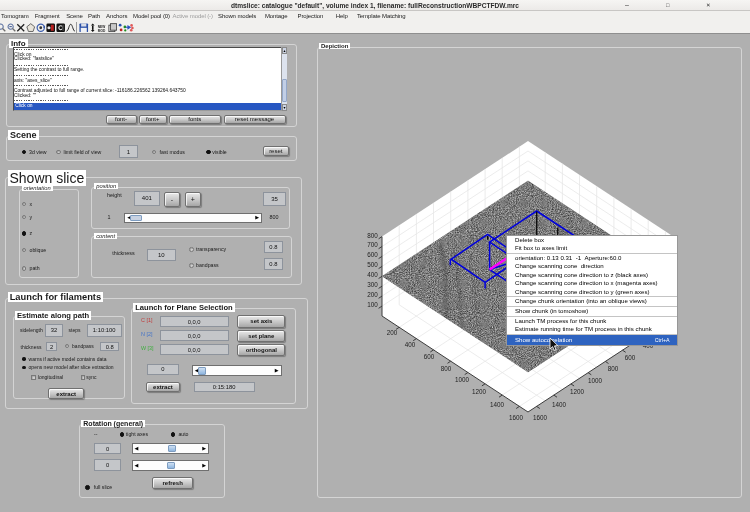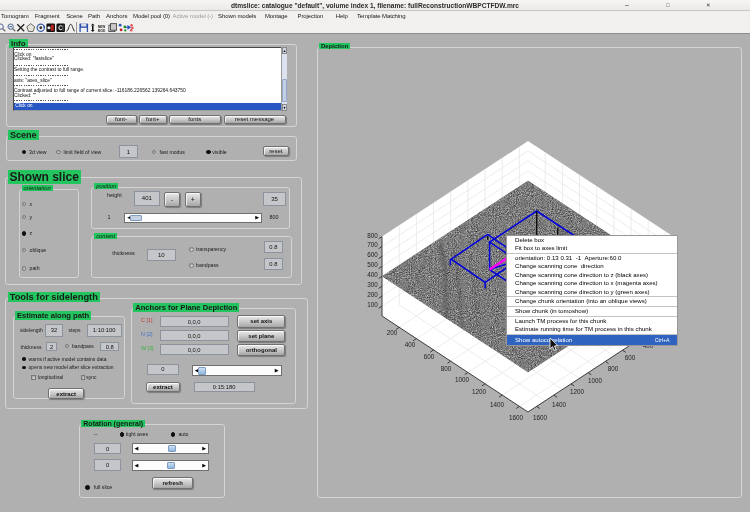--- a/index.html
+++ b/index.html
@@ -3,21 +3,21 @@
 *{margin:0;padding:0;box-sizing:border-box}
 html,body{width:750px;height:512px;overflow:hidden;font-family:"Liberation Sans",sans-serif;}
 #w{position:relative;width:750px;height:512px;background:#b0b0b0;}
 #title{position:absolute;left:0;top:0;width:100%;height:11px;background:linear-gradient(#f6f5f3,#eceae8);border-bottom:1px solid #c8c6c4;}
 #title .t{position:absolute;left:0;right:0;top:1.5px;text-align:center;font-size:6.6px;font-weight:bold;color:#2a2a2a}
 #menu{position:absolute;left:0;top:11px;width:100%;height:10px;background:#f1f0ee;}
 #menu span{position:absolute;top:1.8px;font-size:6px;letter-spacing:-0.1px;color:#1a1a1a;white-space:nowrap}
 #tool{position:absolute;left:0;top:21px;width:100%;height:13px;background:#f1f0ee;border-bottom:1px solid #8f8f8f;}
 .tx{position:absolute;white-space:nowrap;color:#1a1a1a}
 .gb{position:absolute;border:1px solid #d4d4d4;border-radius:3px}
-.gl{position:absolute;background:#22c55e;padding:0 2px;color:#1a1a1a;white-space:nowrap}
+.gl{position:absolute;background:#ffffff;padding:0 2px;color:#1a1a1a;white-space:nowrap}
 .in{position:absolute;background:#c4c6c9;border:1px solid #8d939c;text-align:center;color:#111;white-space:nowrap;overflow:hidden}
 .bt{position:absolute;background:linear-gradient(180deg,#e9e9e9 0%,#c6c6c6 55%,#a6a6a6 100%);border:1px solid #707070;border-radius:2px;text-align:center;color:#111;box-shadow:inset 1px 1px 0 rgba(255,255,255,.75),1px 1px 1px rgba(60,60,60,.45)}
 .rd{position:absolute;width:4.6px;height:4.6px;border-radius:50%;background:#cdcdcd;border:0.8px solid #787878;box-shadow:inset 0.5px 0.5px 0.5px rgba(0,0,0,.25)}
 .rd.f{background:#111;border-color:#111;box-shadow:none}
 .ck{position:absolute;width:4.6px;height:4.6px;background:#cdcdcd;border:0.8px solid #787878;box-shadow:inset 0.5px 0.5px 0.5px rgba(0,0,0,.25)}
 .hs{position:absolute;background:#fdfdfd;border:1px solid #6f6f6f}
 .hs .ar{position:absolute;font-size:5px;color:#000;width:6px;text-align:center}
 .hs .th{position:absolute;top:0.5px;bottom:0.5px;background:#bcd0e8;border:1px solid #7d9cc0;border-radius:1px}
 .ta{position:absolute;background:#fff;border-top:1.2px solid #4a4a4a;border-left:1.2px solid #4a4a4a;border-right:1px solid #9a9a9a;border-bottom:1px solid #9a9a9a}
 .tl{position:absolute;left:2px;white-space:nowrap;font-size:4.9px;line-height:4.9px;color:#111}
@@ -141,21 +141,21 @@
     <div class="tx" style="left:29px;top:148.5px;font-size:5.2px;color:#1a1a1a;">3d view</div>
 <span class="rd" style="left:56px;top:149.5px"></span>
     <div class="tx" style="left:63.5px;top:148.5px;font-size:5.2px;color:#1a1a1a;">limit field of view</div>
 <div class="in" style="left:119px;top:144.7px;width:18.599999999999994px;height:13.0px;font-size:6px;line-height:12.0px">1</div>
 <span class="rd" style="left:151.5px;top:149.5px"></span>
     <div class="tx" style="left:159.6px;top:148.5px;font-size:5.2px;color:#1a1a1a;">fast modus</div>
 <span class="rd f" style="left:206px;top:149.5px"></span>
     <div class="tx" style="left:212.3px;top:148.5px;font-size:5.2px;color:#1a1a1a;">visible</div>
 <div class="bt" style="left:263px;top:145.8px;width:25.600000000000023px;height:10.699999999999989px;font-size:6px;line-height:9.699999999999989px;font-weight:normal">reset</div>
 <div class="gb " style="left:4.5px;top:176.5px;width:297.5px;height:108.5px"></div>
-    <div class="gl" style="left:7.5px;top:170.3px;font-size:12px;font-weight:bold;">Shown slice</div>
+    <div class="gl" style="left:7.5px;top:170.3px;font-size:14px;font-weight:normal;">Shown slice</div>
 <div class="gb " style="left:18.6px;top:189px;width:60.199999999999996px;height:89px"></div>
     <div class="gl" style="left:21.6px;top:185.4px;font-size:5.8px;font-weight:normal;font-style:italic;">orientation</div>
 <span class="rd" style="left:21.5px;top:201.5px"></span>
     <div class="tx" style="left:29.5px;top:200.6px;font-size:5.2px;color:#1a1a1a;">x</div>
 <span class="rd" style="left:21.5px;top:214.8px"></span>
     <div class="tx" style="left:29.5px;top:213.9px;font-size:5.2px;color:#1a1a1a;">y</div>
 <span class="rd f" style="left:21.5px;top:231.2px"></span>
     <div class="tx" style="left:29.5px;top:230.3px;font-size:5.2px;color:#1a1a1a;">z</div>
 <span class="rd" style="left:21.5px;top:247.5px"></span>
     <div class="tx" style="left:29.5px;top:246.6px;font-size:5.2px;color:#1a1a1a;">oblique</div>
@@ -179,21 +179,21 @@
     <div class="gl" style="left:94.2px;top:232.6px;font-size:5.8px;font-weight:normal;font-style:italic;">content</div>
 <div class="tx" style="left:112.2px;top:250px;font-size:5.4px;color:#1a1a1a;">thickness</div>
 <div class="in" style="left:147px;top:249.3px;width:28.5px;height:11.699999999999989px;font-size:6px;line-height:10.699999999999989px">10</div>
 <span class="rd" style="left:189px;top:247.3px"></span>
     <div class="tx" style="left:196.1px;top:246.3px;font-size:5.2px;color:#1a1a1a;">transparency</div>
 <div class="in" style="left:263.7px;top:240.7px;width:19.30000000000001px;height:12.300000000000011px;font-size:5.8px;line-height:11.300000000000011px">0.8</div>
 <span class="rd" style="left:189px;top:263.2px"></span>
     <div class="tx" style="left:196.1px;top:262.2px;font-size:5.2px;color:#1a1a1a;">bandpass</div>
 <div class="in" style="left:263.7px;top:257.5px;width:19.30000000000001px;height:12.5px;font-size:5.8px;line-height:11.5px">0.8</div>
 <div class="gb " style="left:4.7px;top:297.5px;width:303.3px;height:111.5px"></div>
-    <div class="gl" style="left:7.7px;top:291.7px;font-size:9.3px;font-weight:bold;">Tools for sidelength</div>
+    <div class="gl" style="left:7.7px;top:291.7px;font-size:9.3px;font-weight:bold;">Launch for filaments</div>
 <div class="gb " style="left:12.9px;top:315.8px;width:112.39999999999999px;height:83.19999999999999px"></div>
     <div class="gl" style="left:14.9px;top:311.1px;font-size:7.6px;font-weight:bold;">Estimate along path</div>
 <div class="tx" style="left:19.9px;top:327.2px;font-size:5px;color:#1a1a1a;">sidelength</div>
 <div class="in" style="left:45px;top:324px;width:18.200000000000003px;height:12.800000000000011px;font-size:5.8px;line-height:11.800000000000011px">32</div>
 <div class="tx" style="left:68.5px;top:327.2px;font-size:5px;color:#1a1a1a;">steps</div>
 <div class="in" style="left:86.5px;top:324px;width:35.3px;height:12.800000000000011px;font-size:5.8px;line-height:11.800000000000011px">1:10:100</div>
 <div class="tx" style="left:20.6px;top:343.7px;font-size:5px;color:#1a1a1a;">thickness</div>
 <div class="in" style="left:46px;top:341.5px;width:11.399999999999999px;height:9.899999999999977px;font-size:5.8px;line-height:8.899999999999977px">2</div>
 <span class="rd" style="left:64.5px;top:343.8px"></span>
     <div class="tx" style="left:72.1px;top:343.4px;font-size:5px;color:#1a1a1a;">bandpass</div>
@@ -201,21 +201,21 @@
 <span style="position:absolute;left:22.4px;top:357.4px;width:3.4px;height:3.4px;border-radius:50%;background:#111"></span>
     <div class="tx" style="left:28.6px;top:356.2px;font-size:5px;color:#1a1a1a;">warns if active model contains data</div>
 <span style="position:absolute;left:22.4px;top:365.6px;width:3.4px;height:3.4px;border-radius:50%;background:#111"></span>
     <div class="tx" style="left:28.6px;top:364.4px;font-size:5px;color:#1a1a1a;">opens new model after slice extraction</div>
 <span class="ck" style="left:31.3px;top:375px"></span>
     <div class="tx" style="left:37.9px;top:374.4px;font-size:5px;color:#1a1a1a;">longitudinal</div>
 <span class="ck" style="left:80.5px;top:375px"></span>
     <div class="tx" style="left:86.2px;top:374.4px;font-size:5px;color:#1a1a1a;">sync</div>
 <div class="bt" style="left:48px;top:387.5px;width:36.3px;height:11.0px;font-size:6px;line-height:10.0px;font-weight:bold">extract</div>
 <div class="gb " style="left:131.2px;top:308px;width:165.3px;height:95.69999999999999px"></div>
-    <div class="gl" style="left:133.2px;top:303.3px;font-size:7.6px;font-weight:bold;">Anchors for Plane Depiction</div>
+    <div class="gl" style="left:133.2px;top:303.3px;font-size:7.6px;font-weight:bold;">Launch for Plane Selection</div>
 <div class="tx" style="left:141px;top:317px;font-size:5.4px;color:#c03a3a;">C [1]</div>
 <div class="in" style="left:159.6px;top:315.5px;width:69.1px;height:11.600000000000023px;font-size:5.8px;line-height:10.600000000000023px">0,0,0</div>
 <div class="bt" style="left:237.3px;top:315.3px;width:48.099999999999966px;height:12.300000000000011px;font-size:6px;line-height:11.300000000000011px;font-weight:bold">set axis</div>
 <div class="tx" style="left:141px;top:330.7px;font-size:5.4px;color:#4273c8;">N [2]</div>
 <div class="in" style="left:159.6px;top:329.6px;width:69.1px;height:11.599999999999966px;font-size:5.8px;line-height:10.599999999999966px">0,0,0</div>
 <div class="bt" style="left:237.3px;top:329.6px;width:48.099999999999966px;height:12.299999999999955px;font-size:6px;line-height:11.299999999999955px;font-weight:bold">set plane</div>
 <div class="tx" style="left:141px;top:344.8px;font-size:5.4px;color:#3fae3f;">W [3]</div>
 <div class="in" style="left:159.6px;top:343.7px;width:69.1px;height:11.600000000000023px;font-size:5.8px;line-height:10.600000000000023px">0,0,0</div>
 <div class="bt" style="left:237.3px;top:343.7px;width:48.099999999999966px;height:12.300000000000011px;font-size:6px;line-height:11.300000000000011px;font-weight:bold">orthogonal</div>
 <div class="in" style="left:147.2px;top:364.2px;width:31.600000000000023px;height:10.800000000000011px;font-size:5.8px;line-height:9.800000000000011px">0</div>

